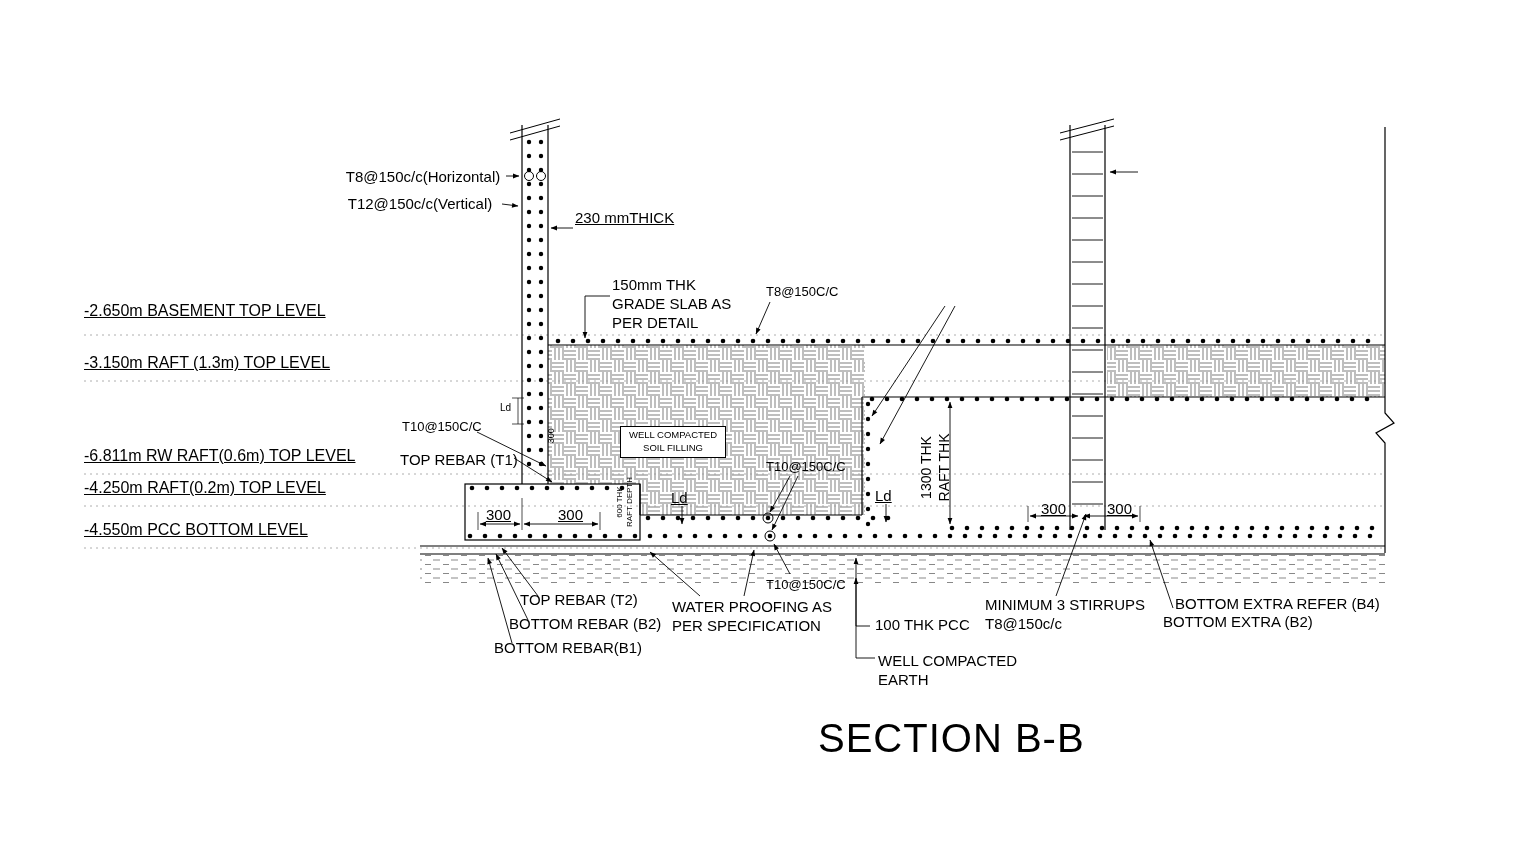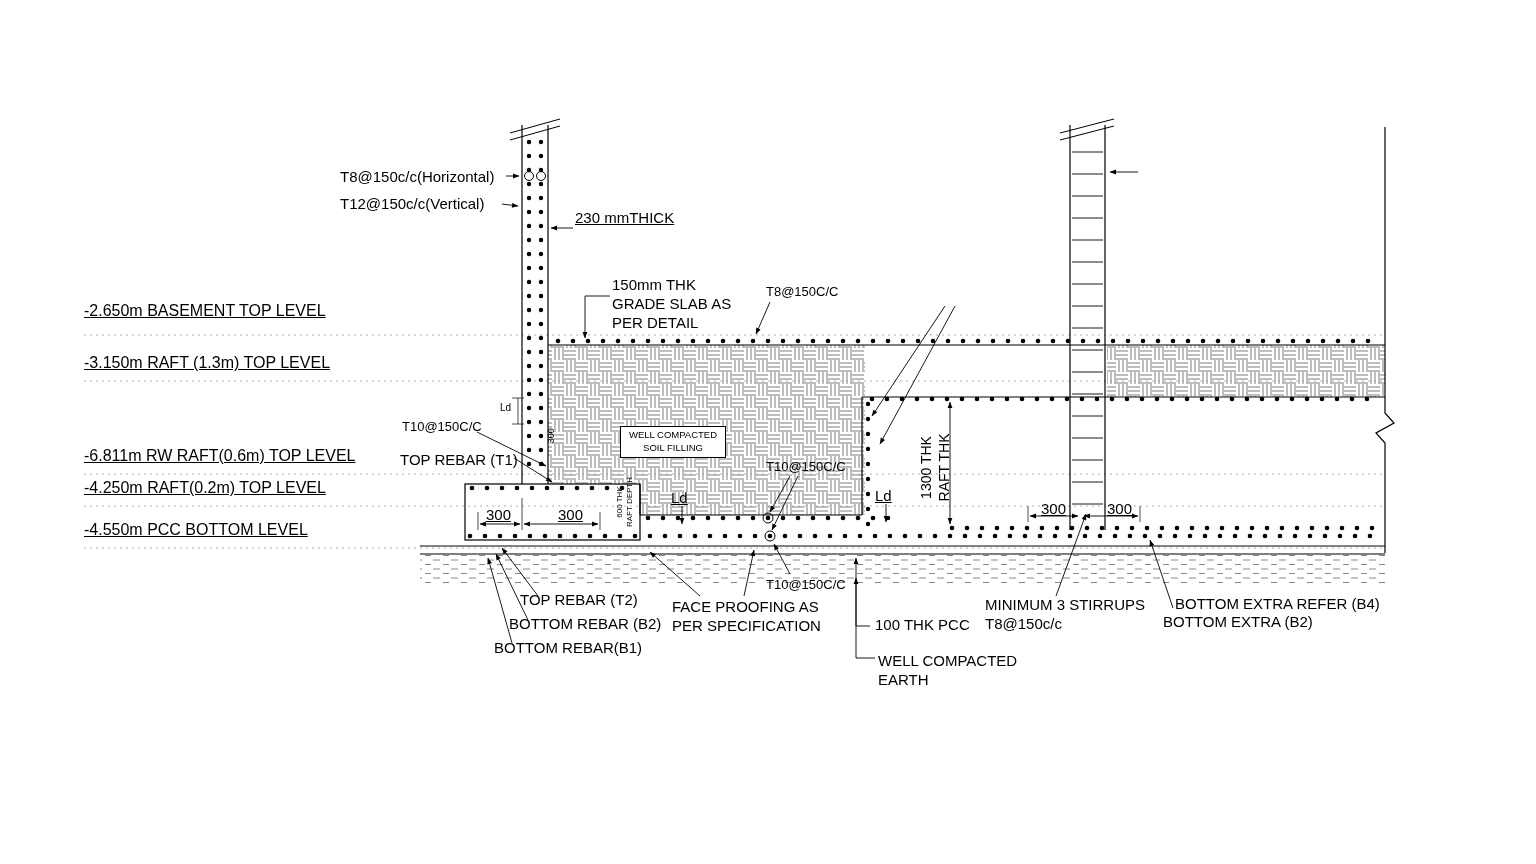--- a/index.html
+++ b/index.html
@@ -3,21 +3,21 @@
 <meta charset="utf-8">
 <style>
   html,body{margin:0;padding:0;background:#fff}
   .sheet{position:relative;width:1536px;height:864px;background:#fff;overflow:hidden;
          font-family:"Liberation Sans",sans-serif;color:#000}
   svg{position:absolute;left:0;top:0}
   .lab{position:absolute;font-size:15px;line-height:1.25;white-space:pre-line;color:#000}
   .small{font-size:13px}
   .tiny{font-size:10px}
   .u{text-decoration:underline}
-  .right{text-align:left}
+  .right{text-align:center}
   .center{text-align:center}
   .level{position:absolute;left:84px;font-size:16px;text-decoration:underline;white-space:nowrap}
   .box{border:1px solid #000;background:#fff;font-size:9.5px;line-height:1.35;padding:2px 3px;text-align:center}
   .title{position:absolute;font-size:40px;letter-spacing:1px;white-space:nowrap}
 </style>
 </head>
 <body>
 
 <div class="sheet">
 
@@ -473,23 +473,24 @@
   <div class="lab u" style="left:875px;top:487px">Ld</div>
   <div class="lab u" style="left:486px;top:506px">300</div>
   <div class="lab u" style="left:558px;top:506px">300</div>
   <div class="lab u" style="left:1041px;top:500px">300</div>
   <div class="lab u" style="left:1107px;top:500px">300</div>
   <div class="lab center" style="left:534px;top:430px;width:36px;font-size:9px;transform:rotate(-90deg)">300</div>
   <div class="lab small" style="left:766px;top:577px">T10@150C/C</div>
   <div class="lab" style="left:520px;top:591px">TOP REBAR (T2)</div>
   <div class="lab" style="left:509px;top:615px">BOTTOM REBAR (B2)</div>
   <div class="lab" style="left:494px;top:639px">BOTTOM REBAR(B1)</div>
-  <div class="lab" style="left:672px;top:598px">FACE PROOFING AS
+  <div class="lab" style="left:672px;top:598px">WATER PROOFING AS
 PER SPECIFICATION</div>
   <div class="lab" style="left:875px;top:616px">100 THK PCC</div>
   <div class="lab" style="left:985px;top:596px">MINIMUM 3 STIRRUPS
 T8@150c/c</div>
   <div class="lab" style="left:1175px;top:595px">BOTTOM EXTRA REFER (B4)</div>
   <div class="lab" style="left:1163px;top:613px">BOTTOM EXTRA (B2)</div>
   <div class="lab" style="left:878px;top:652px">WELL COMPACTED
 EARTH</div>
 
+  <div class="title" style="left:818px;top:716px">SECTION B-B</div>
 </div>
 
 </body></html>

